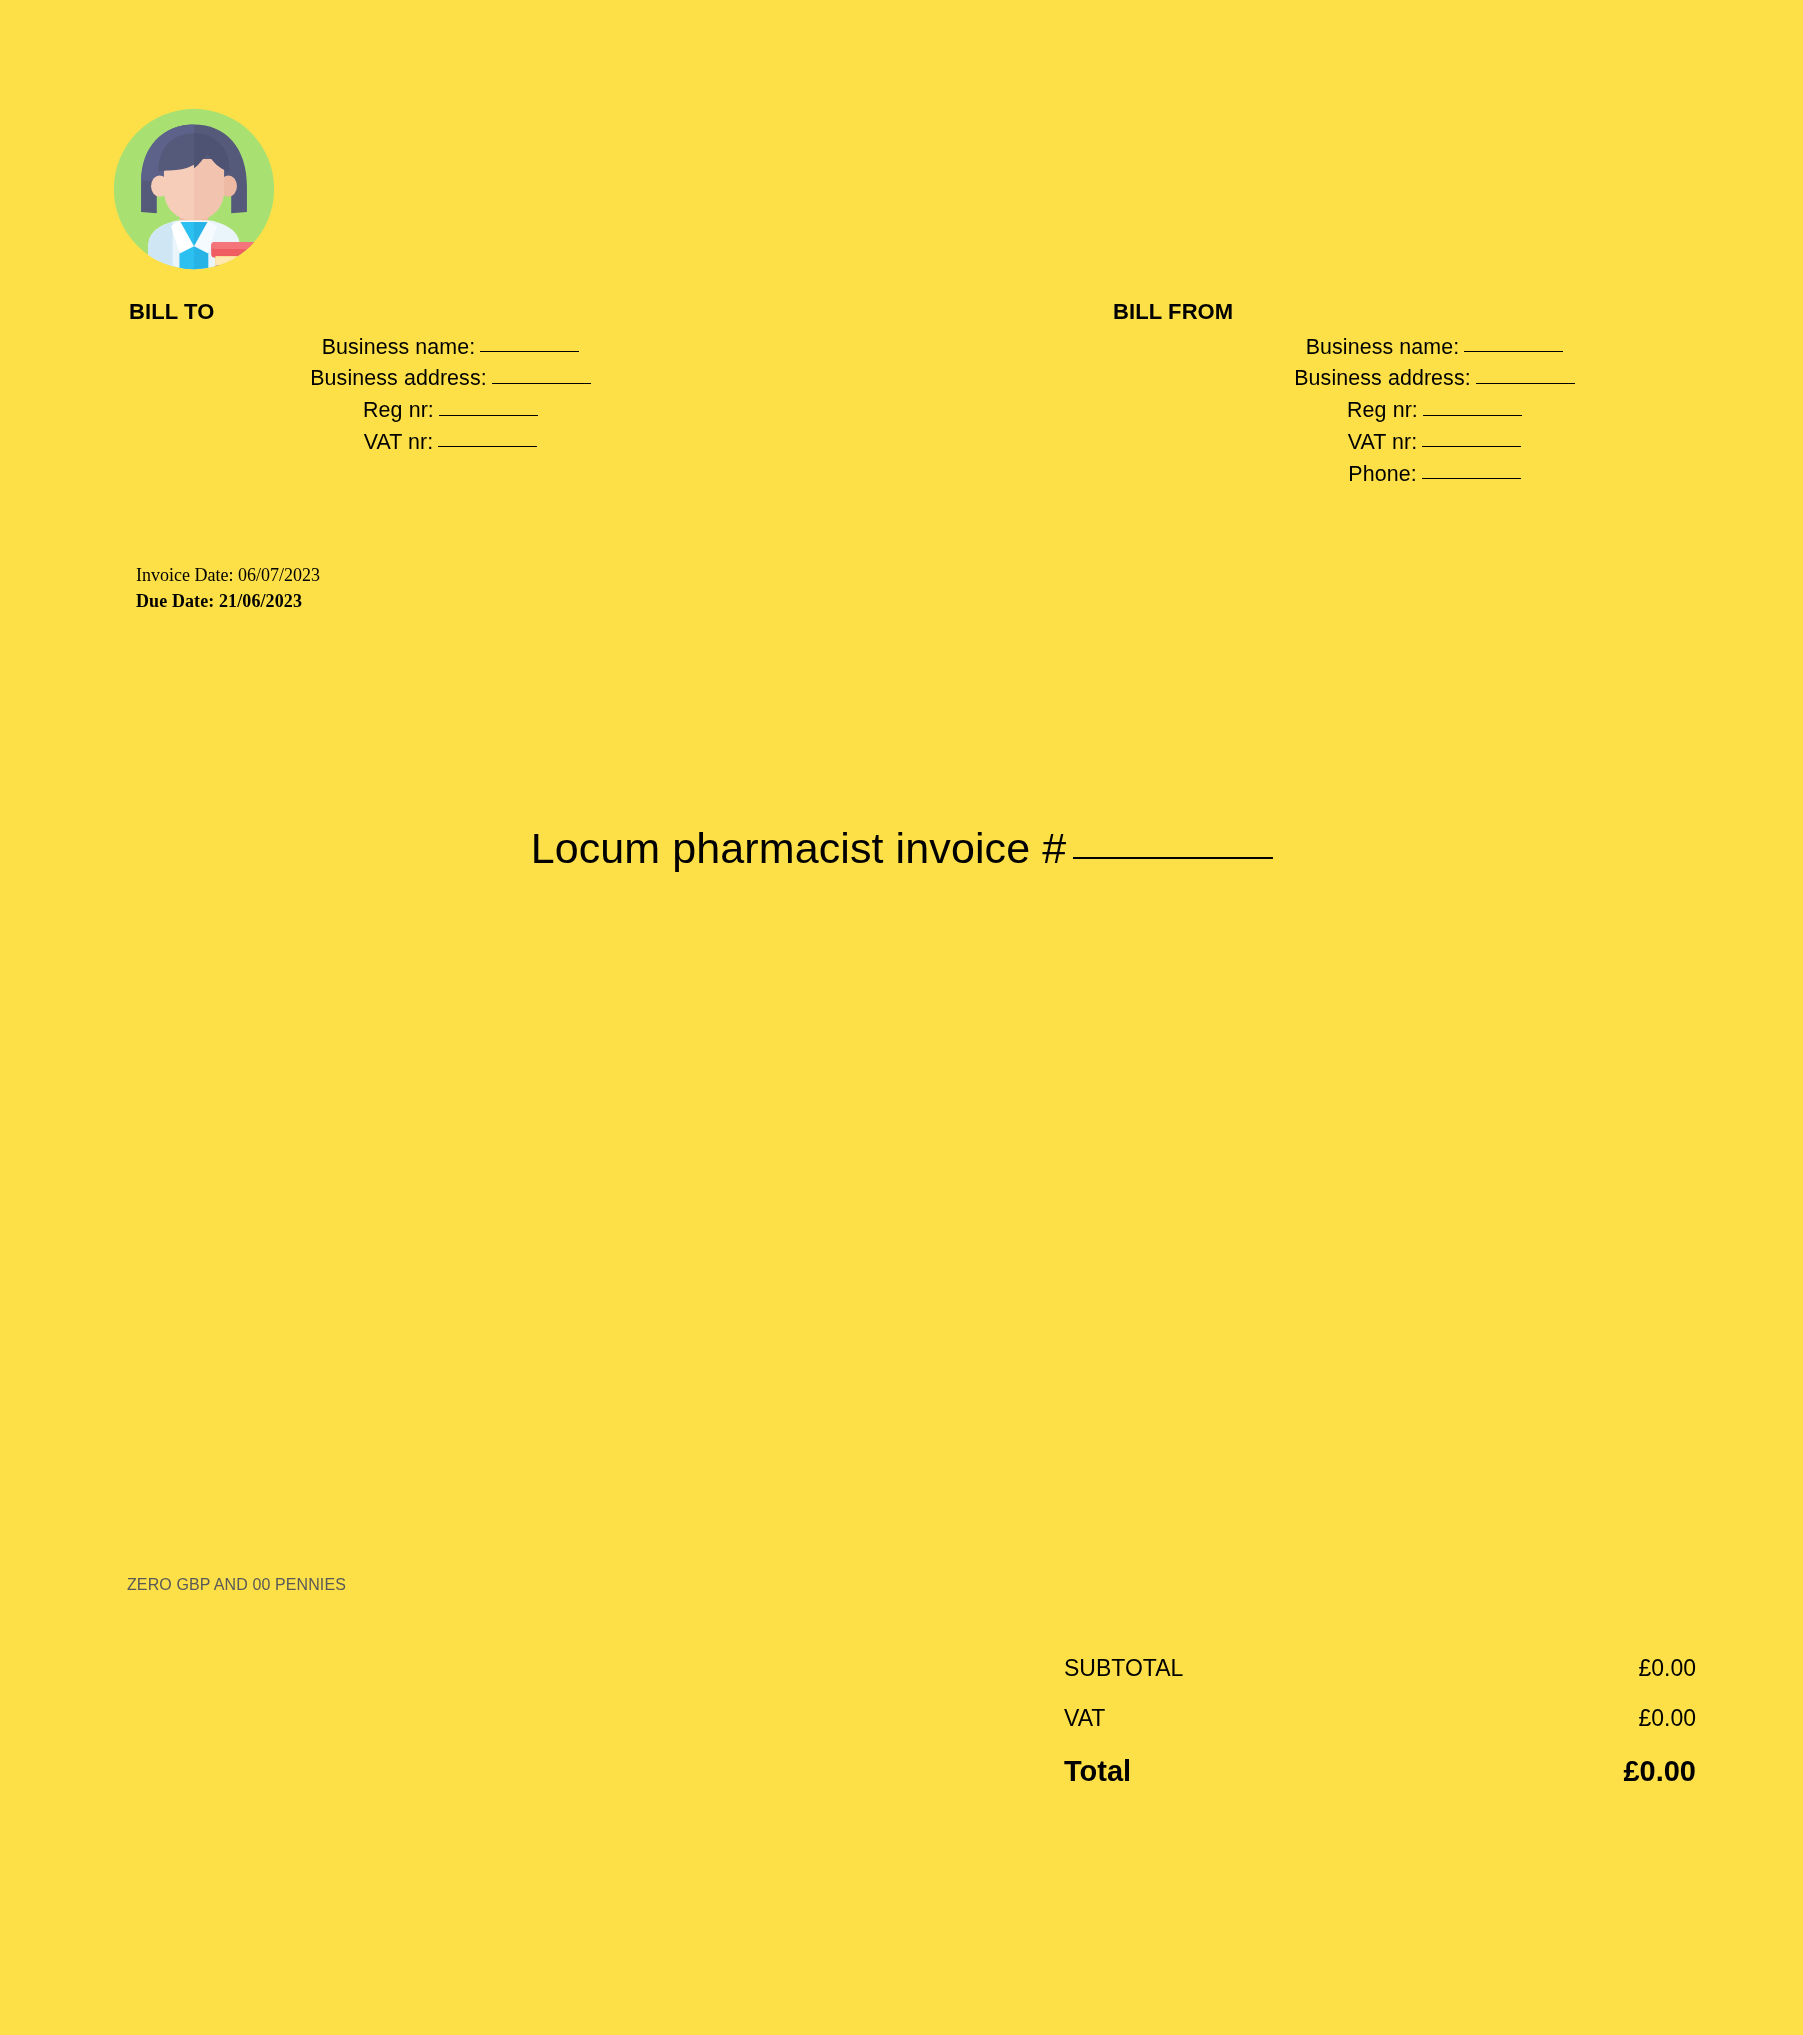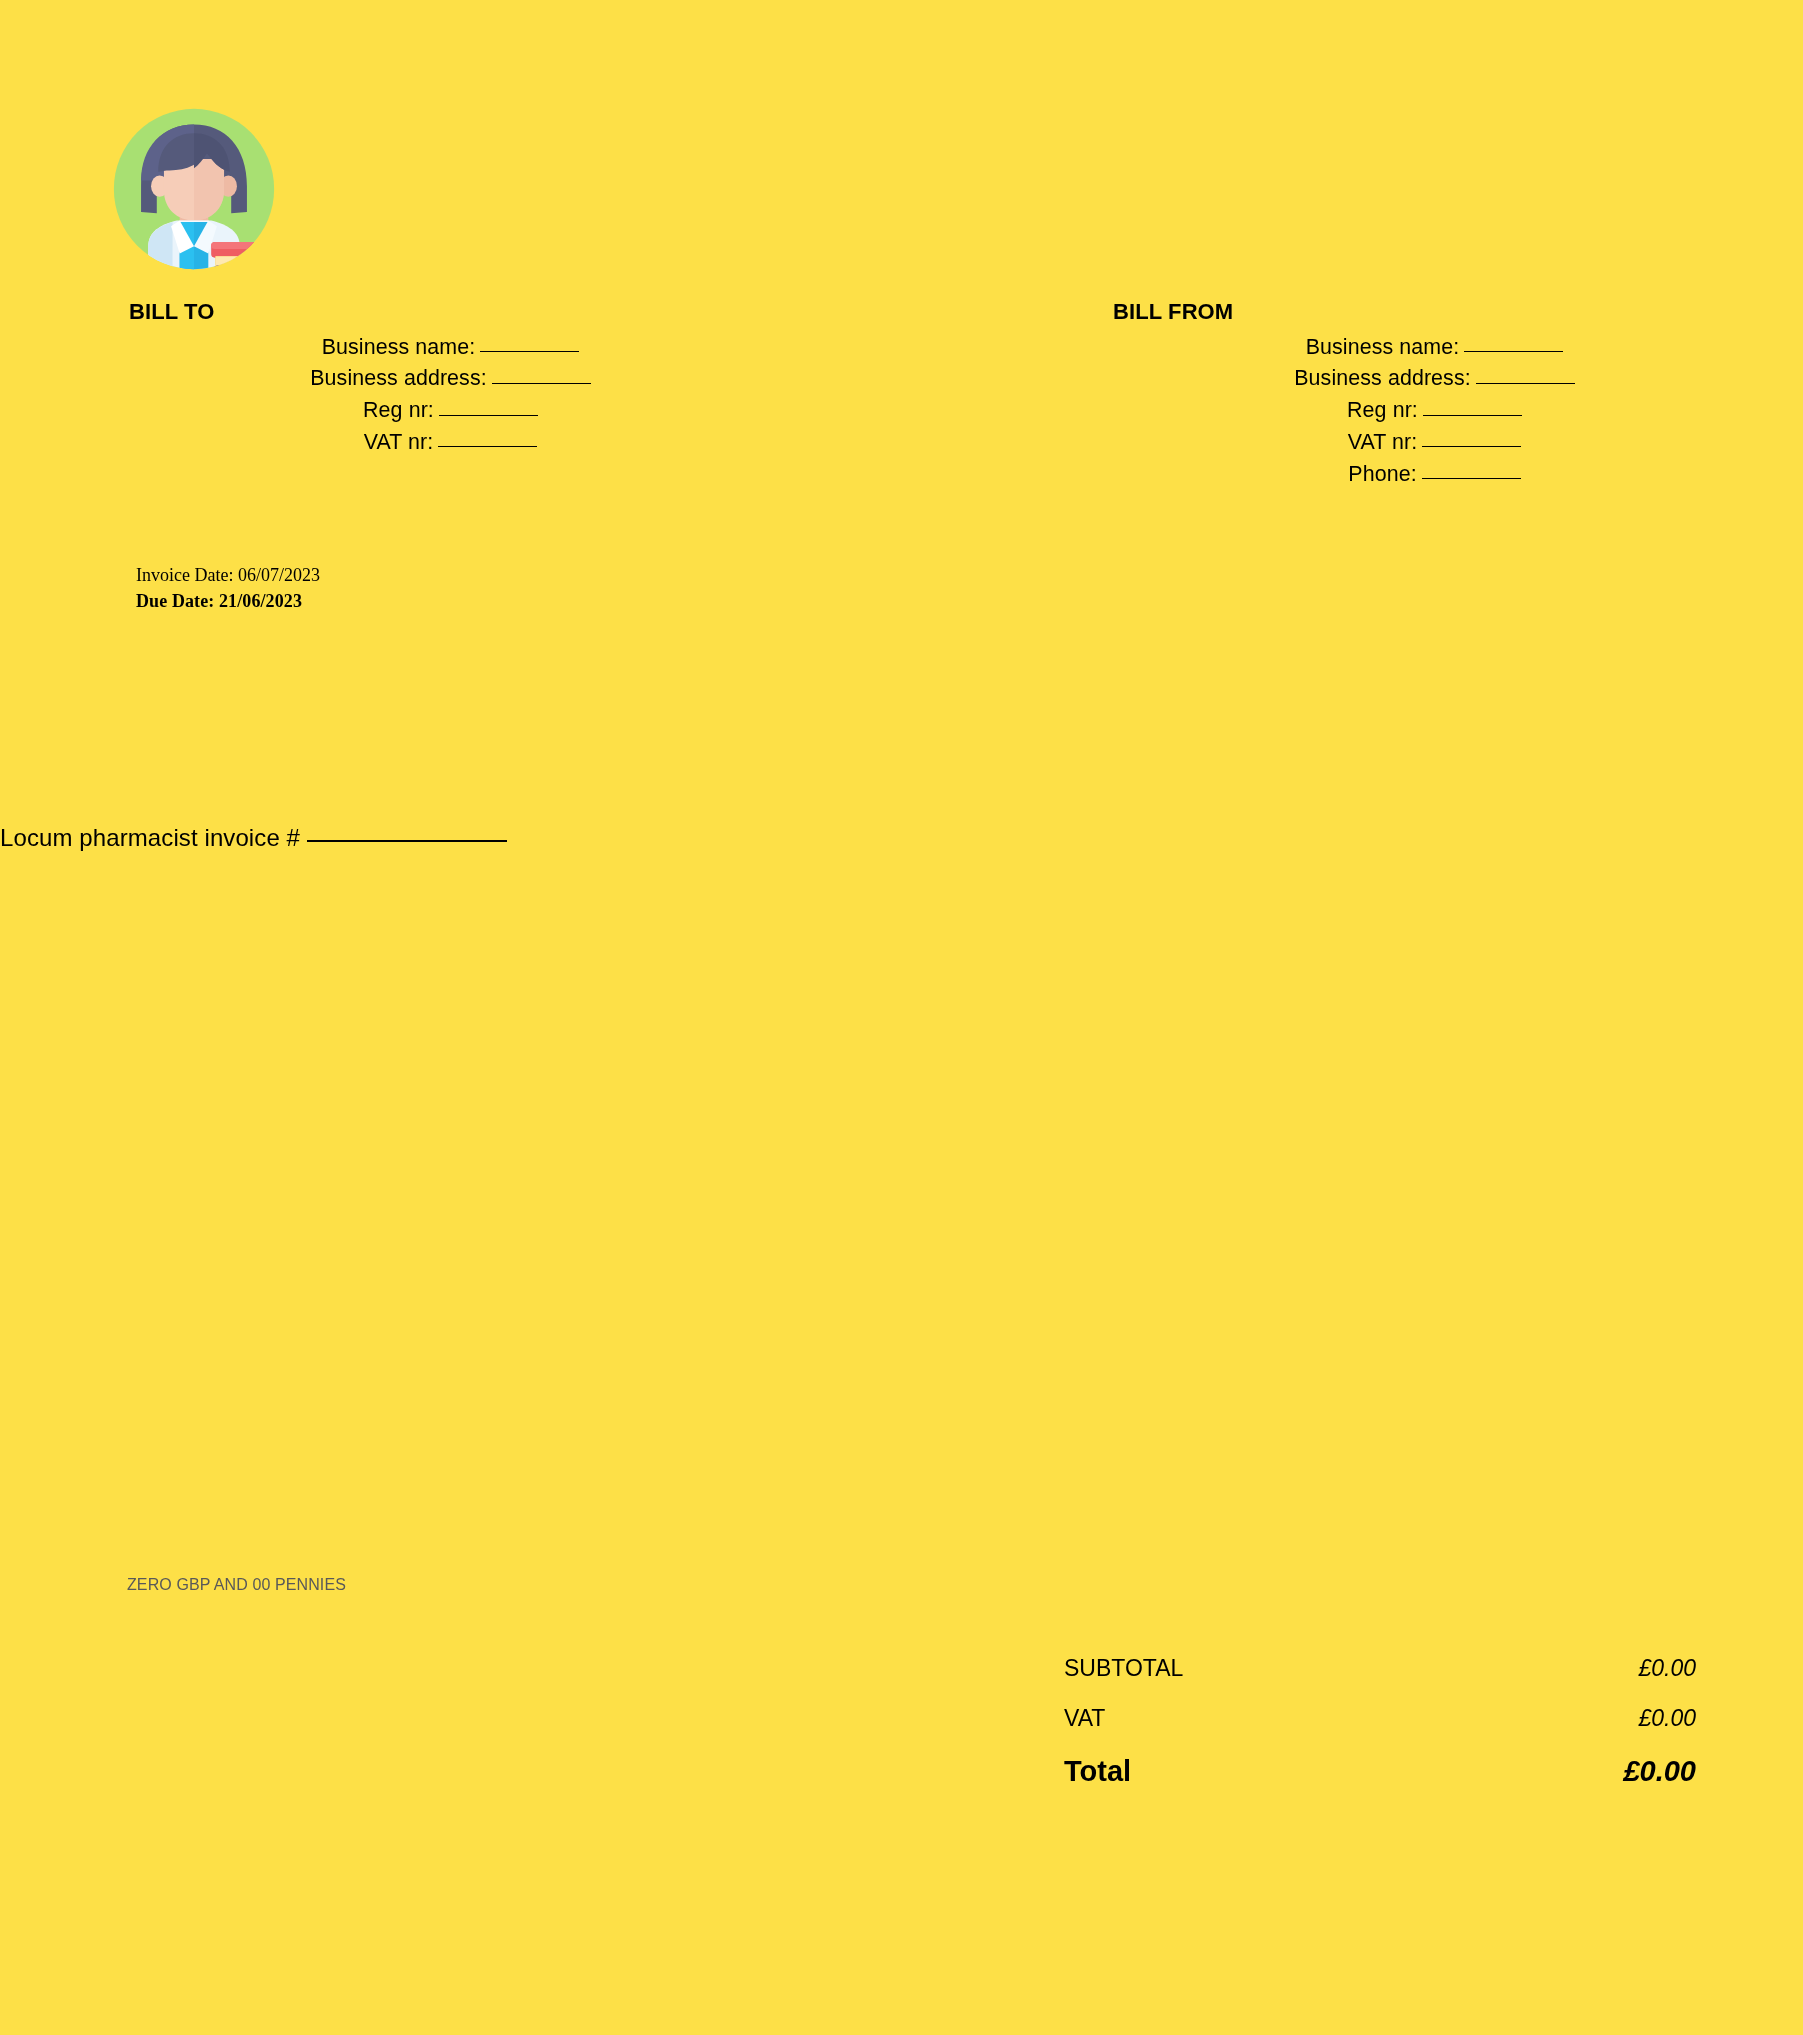--- a/index.html
+++ b/index.html
@@ -84,21 +84,22 @@
   }
   .payment .pay-title { letter-spacing: 0.1px; white-space: nowrap; }
   .payment .pay-line  { white-space: nowrap; }
 
   
   .doc-title {
     position: absolute;
     left: 0;
     top: 824px;
     width: 1804px;
-    font-size: 24px;
+    text-align: center;
+    font-size: 43px;
     letter-spacing: 0.1px;
     white-space: nowrap;
   }
   .doc-title .title-blank {
     display: inline-block;
     width: 200px;
     border-bottom: 2.9px solid #000;
     vertical-align: 4.3px;
     margin-left: 7.1px;
   }
@@ -155,21 +156,21 @@
   }
   .totals-row {
     display: flex;
     justify-content: space-between;
     align-items: baseline;
     font-size: 23px;
     line-height: 1;
     padding: 0 0 27px 0;
   }
   .totals-row .t-label { text-align: right; flex: 0 0 auto; }
-  .totals-row .t-value { text-align: center; flex: 0 0 auto; font-style: italic; }
+  .totals-row .t-value { text-align: center; flex: 0 0 auto; }
   .totals-row.grand { font-weight: 700; font-size: 29px; padding-bottom: 0; }
 </style>
 </head>
 <body>
 
 <div class="page">
 
   <div class="logo-wrap">
     <svg viewBox="0 0 232 232" xmlns="http://www.w3.org/2000/svg">
       <defs>

